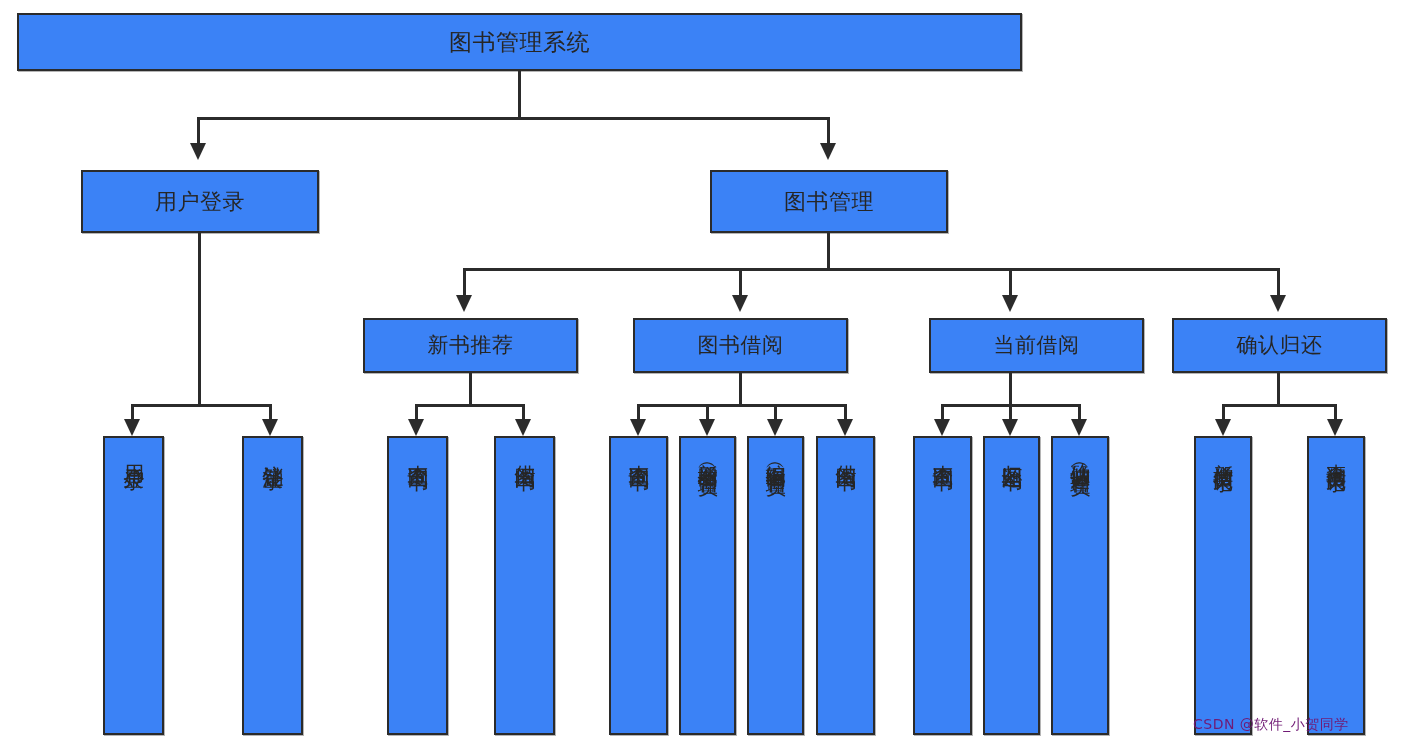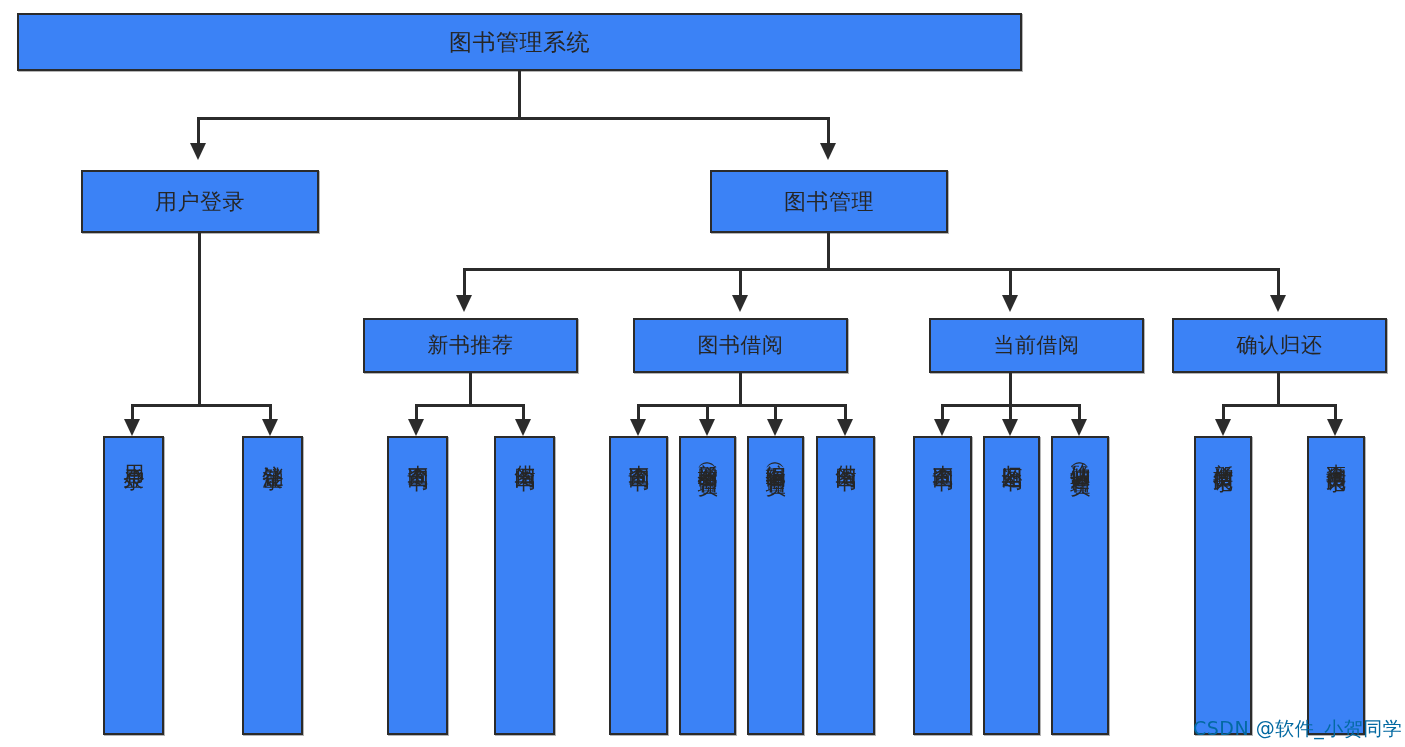--- a/index.html
+++ b/index.html
@@ -73,22 +73,22 @@
     width: 0;
     height: 0;
     border-left: 8px solid transparent;
     border-right: 8px solid transparent;
     border-top: 17px solid #2b2b2b;
   }
 
   
   #watermark {
     position: absolute;
-    color: #0369a1;
-    font-size: 19px;
+    color: #701a75;
+    font-size: 14px;
     white-space: nowrap;
     letter-spacing: 0.5px;
     pointer-events: none;
     user-select: none;
   }
 </style>
 </head>
 <body>
 
 <div id="canvas">

